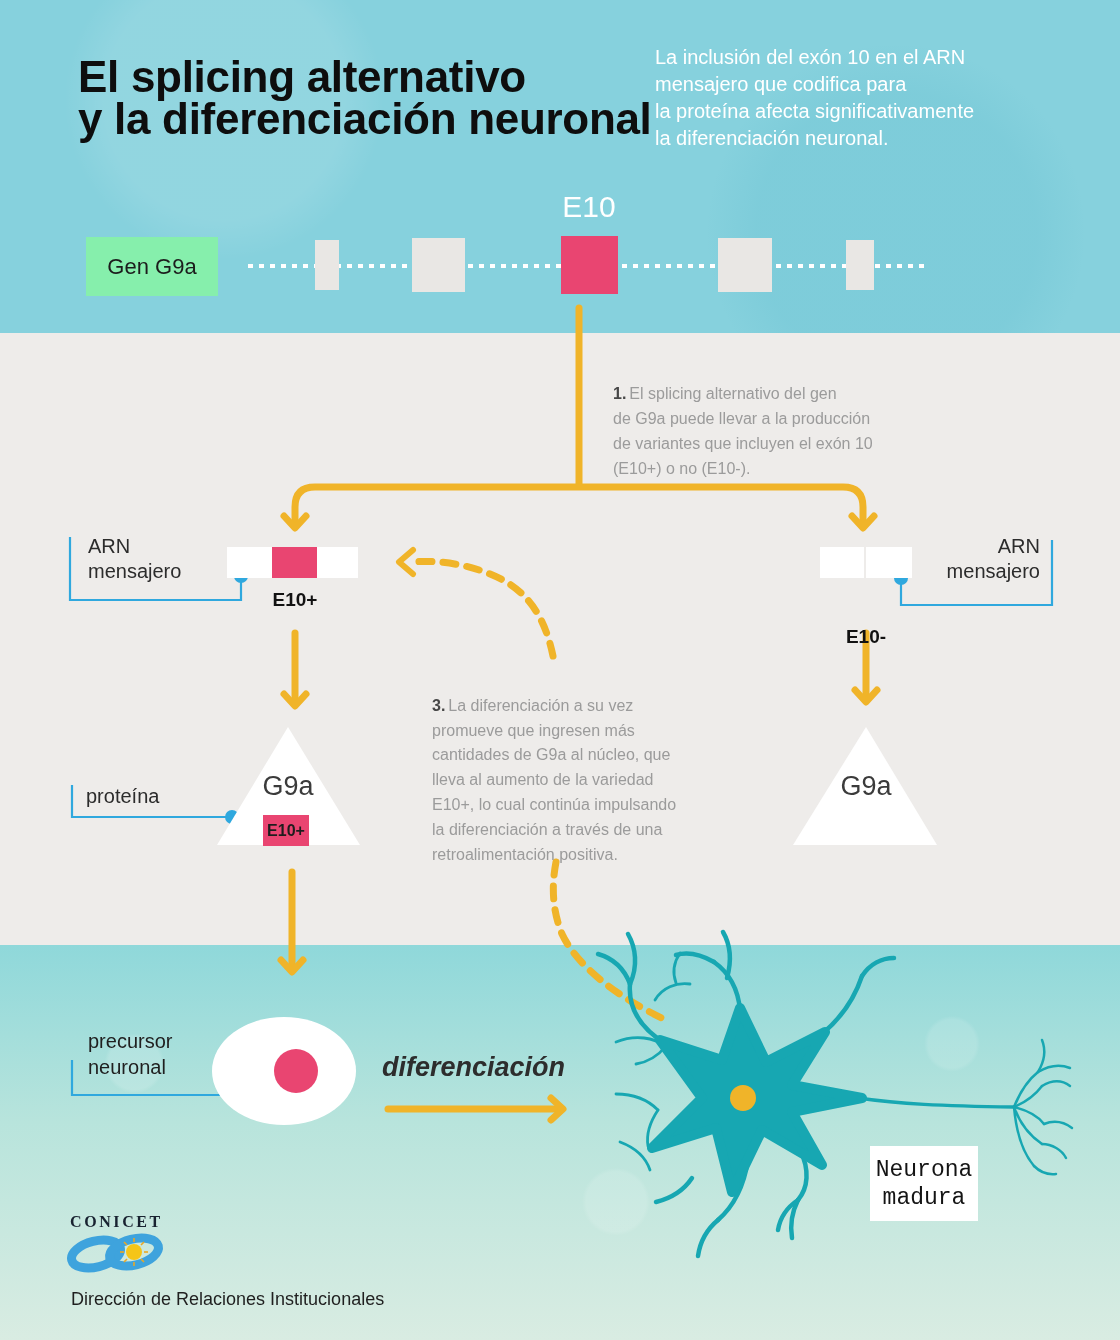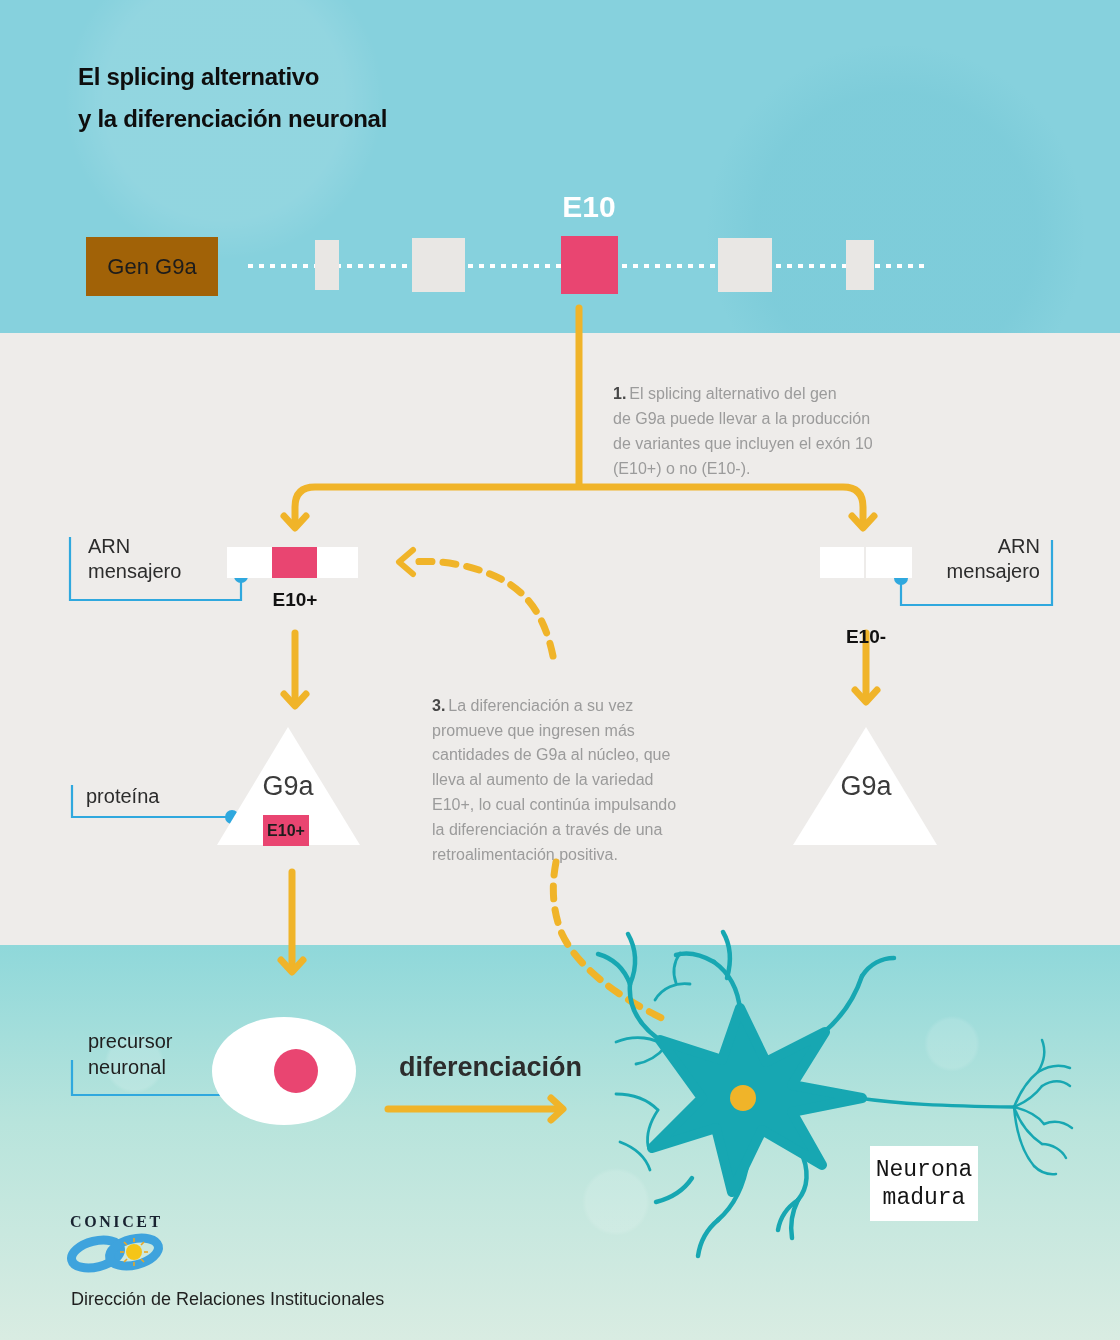--- a/index.html
+++ b/index.html
@@ -16,42 +16,42 @@
   #band-bottom{top:945px;height:395px;
     background:linear-gradient(180deg,#8fd8da 0%,#b8e4dc 45%,#d9ece2 100%);
     background-blend-mode:normal;}
   #band-bottom:after{content:"";position:absolute;inset:0;
     background-image:radial-gradient(circle at 12% 30%,rgba(255,255,255,.14) 0 26px,transparent 30px),
                      radial-gradient(circle at 55% 65%,rgba(255,255,255,.12) 0 30px,transparent 34px),
                      radial-gradient(circle at 85% 25%,rgba(255,255,255,.12) 0 24px,transparent 28px);}
   svg#gfx{position:absolute;left:0;top:0;z-index:2;}
   .txt{position:absolute;z-index:3;}
   .preline{white-space:pre-line;}
-  #title{left:78px;top:56px;font-size:24px;line-height:42px;font-weight:700;color:#0e0e0e;letter-spacing:-.3px;}
+  #title{left:78px;top:56px;font-size:44px;line-height:42px;font-weight:700;color:#0e0e0e;letter-spacing:-.3px;}
   #intro{left:655px;top:44px;width:345px;font-size:20px;line-height:27px;color:#ffffff;}
-  #gene-label-box{left:86px;top:237px;width:132px;height:59px;background:#a16207;display:flex;align-items:center;justify-content:center;font-size:22px;color:#1c1c1c;}
-  #e10-label{left:546px;top:190px;width:86px;text-align:center;font-size:30px;font-weight:700;color:#ffffff;}
+  #gene-label-box{left:86px;top:237px;width:132px;height:59px;background:#86efac;display:flex;align-items:center;justify-content:center;font-size:22px;color:#1c1c1c;}
+  #e10-label{left:546px;top:190px;width:86px;text-align:center;font-size:30px;font-weight:400;color:#ffffff;}
   .step{font-size:16px;line-height:25px;color:#9b9b9b;}
   .stepnum{font-weight:700;color:#474747;margin-right:3px;}
   #step1{left:613px;top:356px;width:345px;}
   #step3{left:432px;top:669px;width:340px;line-height:24.8px;}
   #step2{left:342px;top:1155px;width:330px;}
   .arn-label{font-size:20px;line-height:25px;color:#2c2c2c;}
   #arn-left{left:88px;top:534px;}
   #arn-right{left:940px;top:534px;width:100px;text-align:right;}
   .variant{font-size:19px;font-weight:700;color:#121212;text-align:center;}
   #e10plus-label{left:262px;top:589px;width:66px;}
   #e10minus-label{left:838px;top:589px;width:56px;margin-top:37px;}
   .g9a{font-size:27px;color:#3b3b3b;text-align:center;width:100px;}
   #g9a-left{left:238px;top:771px;}
   #g9a-right{left:816px;top:771px;}
   #e10-tag{left:263px;top:815px;width:46px;height:31px;background:#e94571;display:flex;align-items:center;justify-content:center;font-size:16px;font-weight:700;color:#1d1d1d;}
   #proteina{left:86px;top:785px;font-size:20px;color:#2c2c2c;}
   #precursor-label{left:88px;top:1028px;font-size:20px;line-height:26px;color:#1f1f1f;}
-  #diferenciacion{left:382px;top:1052px;width:200px;font-size:27px;font-weight:700;color:#2d2d2d;text-align:right;}
+  #diferenciacion{left:382px;top:1052px;width:200px;font-size:27px;font-weight:700;font-style:italic;color:#2d2d2d;}
   #neurona-box{left:870px;top:1146px;width:108px;height:75px;background:#fff;display:flex;align-items:center;justify-content:center;text-align:center;font-size:23px;line-height:28px;color:#141414;font-family:Liberation Mono, monospace;}
   #conicet{left:70px;top:1213px;font-family:"Liberation Serif","DejaVu Serif",serif;font-size:16px;font-weight:700;letter-spacing:2.6px;color:#182230;}
   #direccion{left:71px;top:1289px;font-size:18px;color:#1f1f1f;}
 </style>
 </head>
 <body>
 
 <div id="canvas">
 
   <div class="band" id="band-top"></div>
@@ -183,20 +183,24 @@
         <path d="M127 1245 L124 1242"></path>
           <path d="M141 1259 L144 1262"></path>
         <path d="M127 1259 L124 1262"></path>
           <path d="M141 1245 L144 1242"></path>
       </g>
     </g>
   </svg>
 
   <div class="txt preline" id="title">El splicing alternativo
 y la diferenciación neuronal</div>
+  <div class="txt preline" id="intro">La inclusión del exón 10 en el ARN
+mensajero que codifica para
+la proteína afecta significativamente
+la diferenciación neuronal.</div>
 
   <div class="txt" id="gene-label-box">
     <span>Gen G9a</span>
   </div>
   <div class="txt" id="e10-label">E10</div>
 
   <div class="txt step preline" id="step1">
     <span class="stepnum">1.</span><span>El splicing alternativo del gen
 de G9a puede llevar a la producción
 de variantes que incluyen el exón 10

